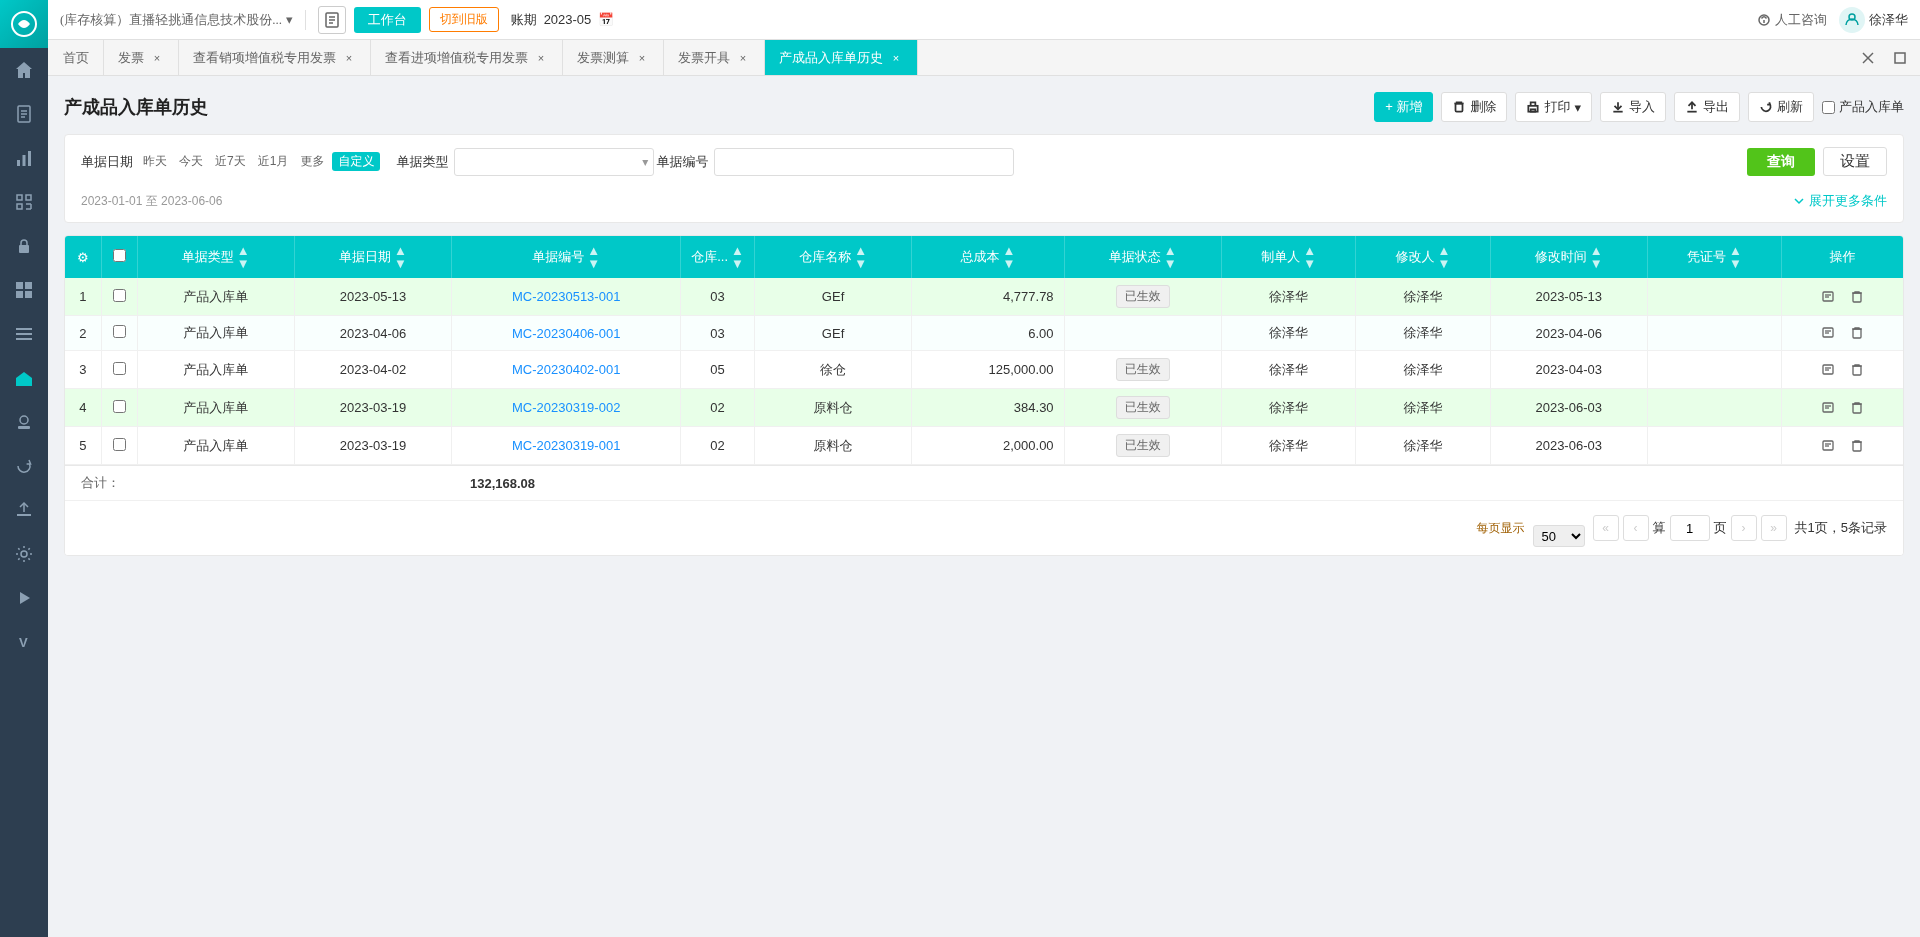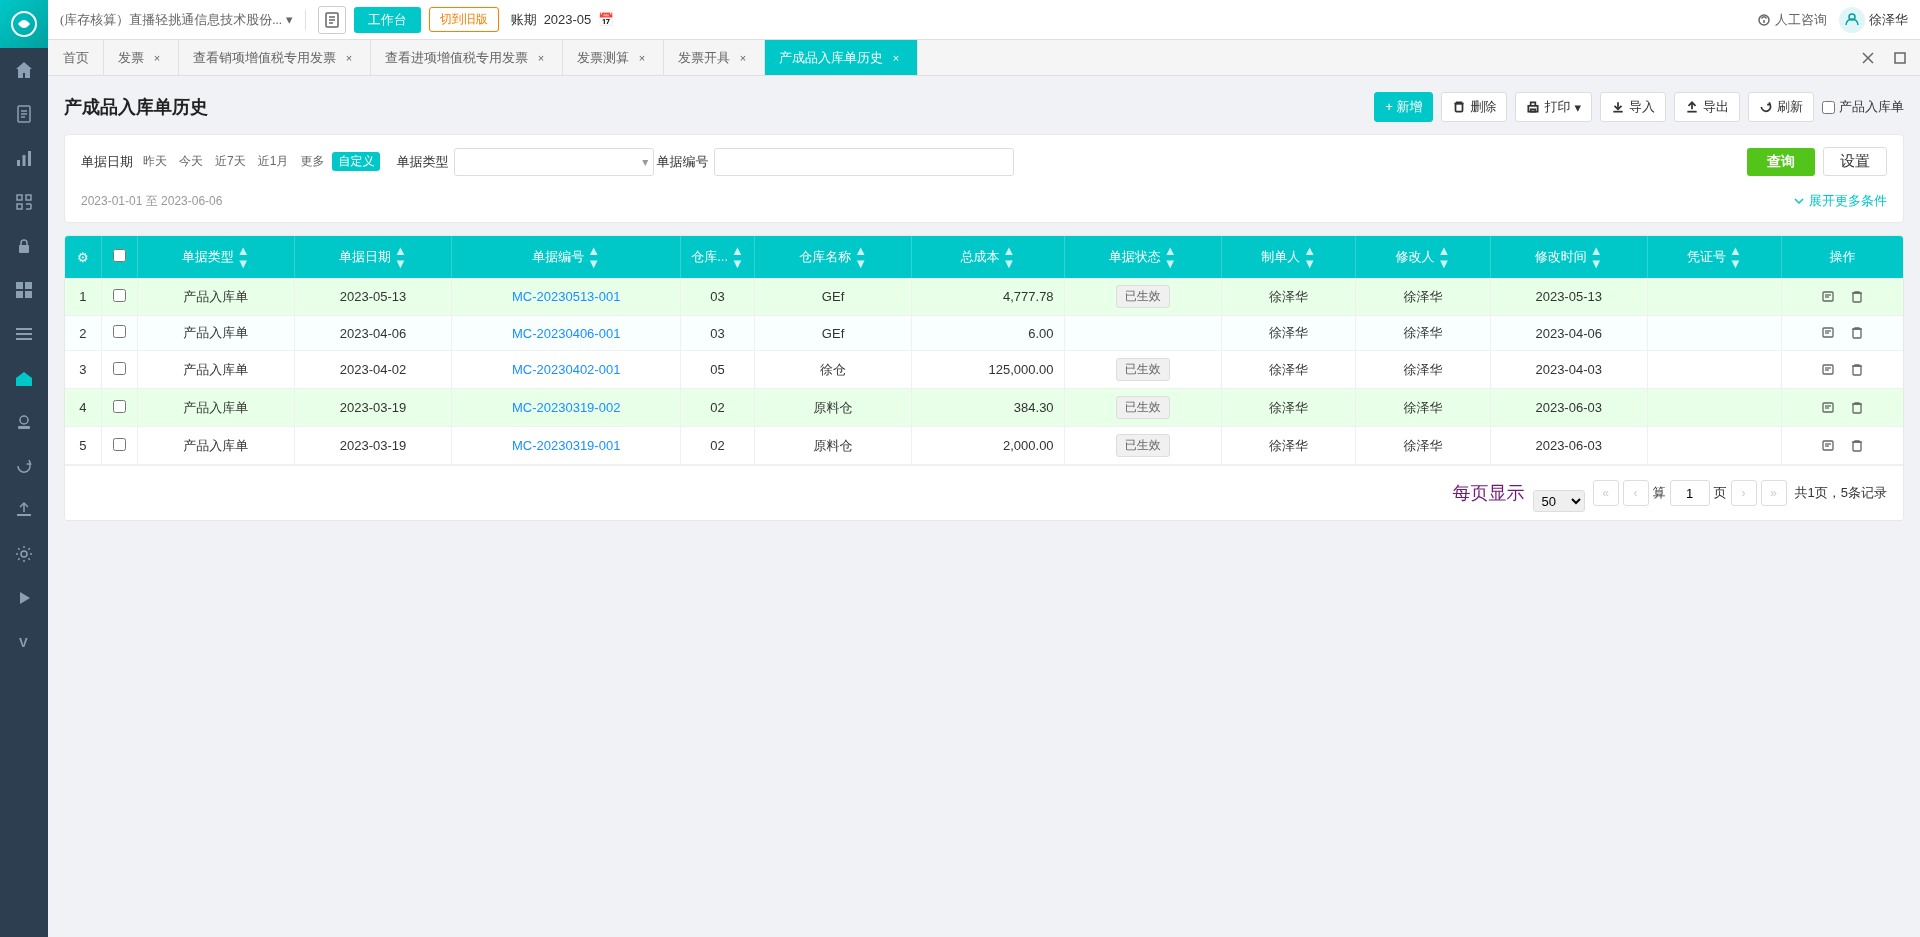--- a/index.html
+++ b/index.html
@@ -89,21 +89,21 @@
     .settings-icon-cell { color: #fff; cursor: pointer; }
     .num-col { color: #666; }
 
     
     .table-footer { background: #fff; border-top: 1px solid #e8e8e8; padding: 8px 16px; display: flex; align-items: center; }
     .footer-total-label { color: #666; }
     .footer-total-value { font-weight: bold; color: #333; margin-left: 350px; }
 
     
     .pagination { background: #fff; padding: 8px 16px; display: flex; align-items: center; justify-content: flex-end; gap: 8px; border-top: 1px solid #f0f0f0; }
-    .page-size-label { font-size: 18px; color: #701a75; }
+    .page-size-label { font-size: 12px; color: #a16207; }
     .page-size-select { height: 22px; border: 1px solid #ddd; border-radius: 3px; padding: 0 4px; font-size: 13px; outline: none; margin-top: 16px; }
     .page-nav { display: flex; align-items: center; gap: 4px; }
     .page-nav-btn { width: 26px; height: 26px; display: flex; align-items: center; justify-content: center; border: 1px solid #ddd; border-radius: 3px; cursor: pointer; background: #fff; color: #666; font-size: 12px; }
     .page-nav-btn.disabled { color: #ccc; cursor: not-allowed; }
     .page-input { width: 40px; height: 26px; border: 1px solid #ddd; border-radius: 3px; text-align: center; font-size: 13px; outline: none; }
     .page-info { font-size: 13px; color: #333; }
     .page-label { font-size: 13px; color: #333; }
   </style>
 </head>
 <body>
@@ -664,20 +664,24 @@
                       <path d="M5 3V2h4v1"></path>
                       <rect x="3" y="3" width="8" height="9" rx="1"></rect>
                     </svg>
         </div>
       </div>
     </td>
   </tr>
           </tbody>
       </table>
 
+      <div class="table-footer">
+        <span class="footer-total-label">合计：</span>
+        <span class="footer-total-value">132,168.08</span>
+      </div>
 
       <div class="pagination">
         <span class="page-size-label">每页显示</span>
         <select class="page-size-select">
           <option value="20">20</option>
           <option value="50" selected="">50</option>
           <option value="100">100</option>
         </select>
         <div class="page-nav">
           <div class="page-nav-btn disabled">«</div>

